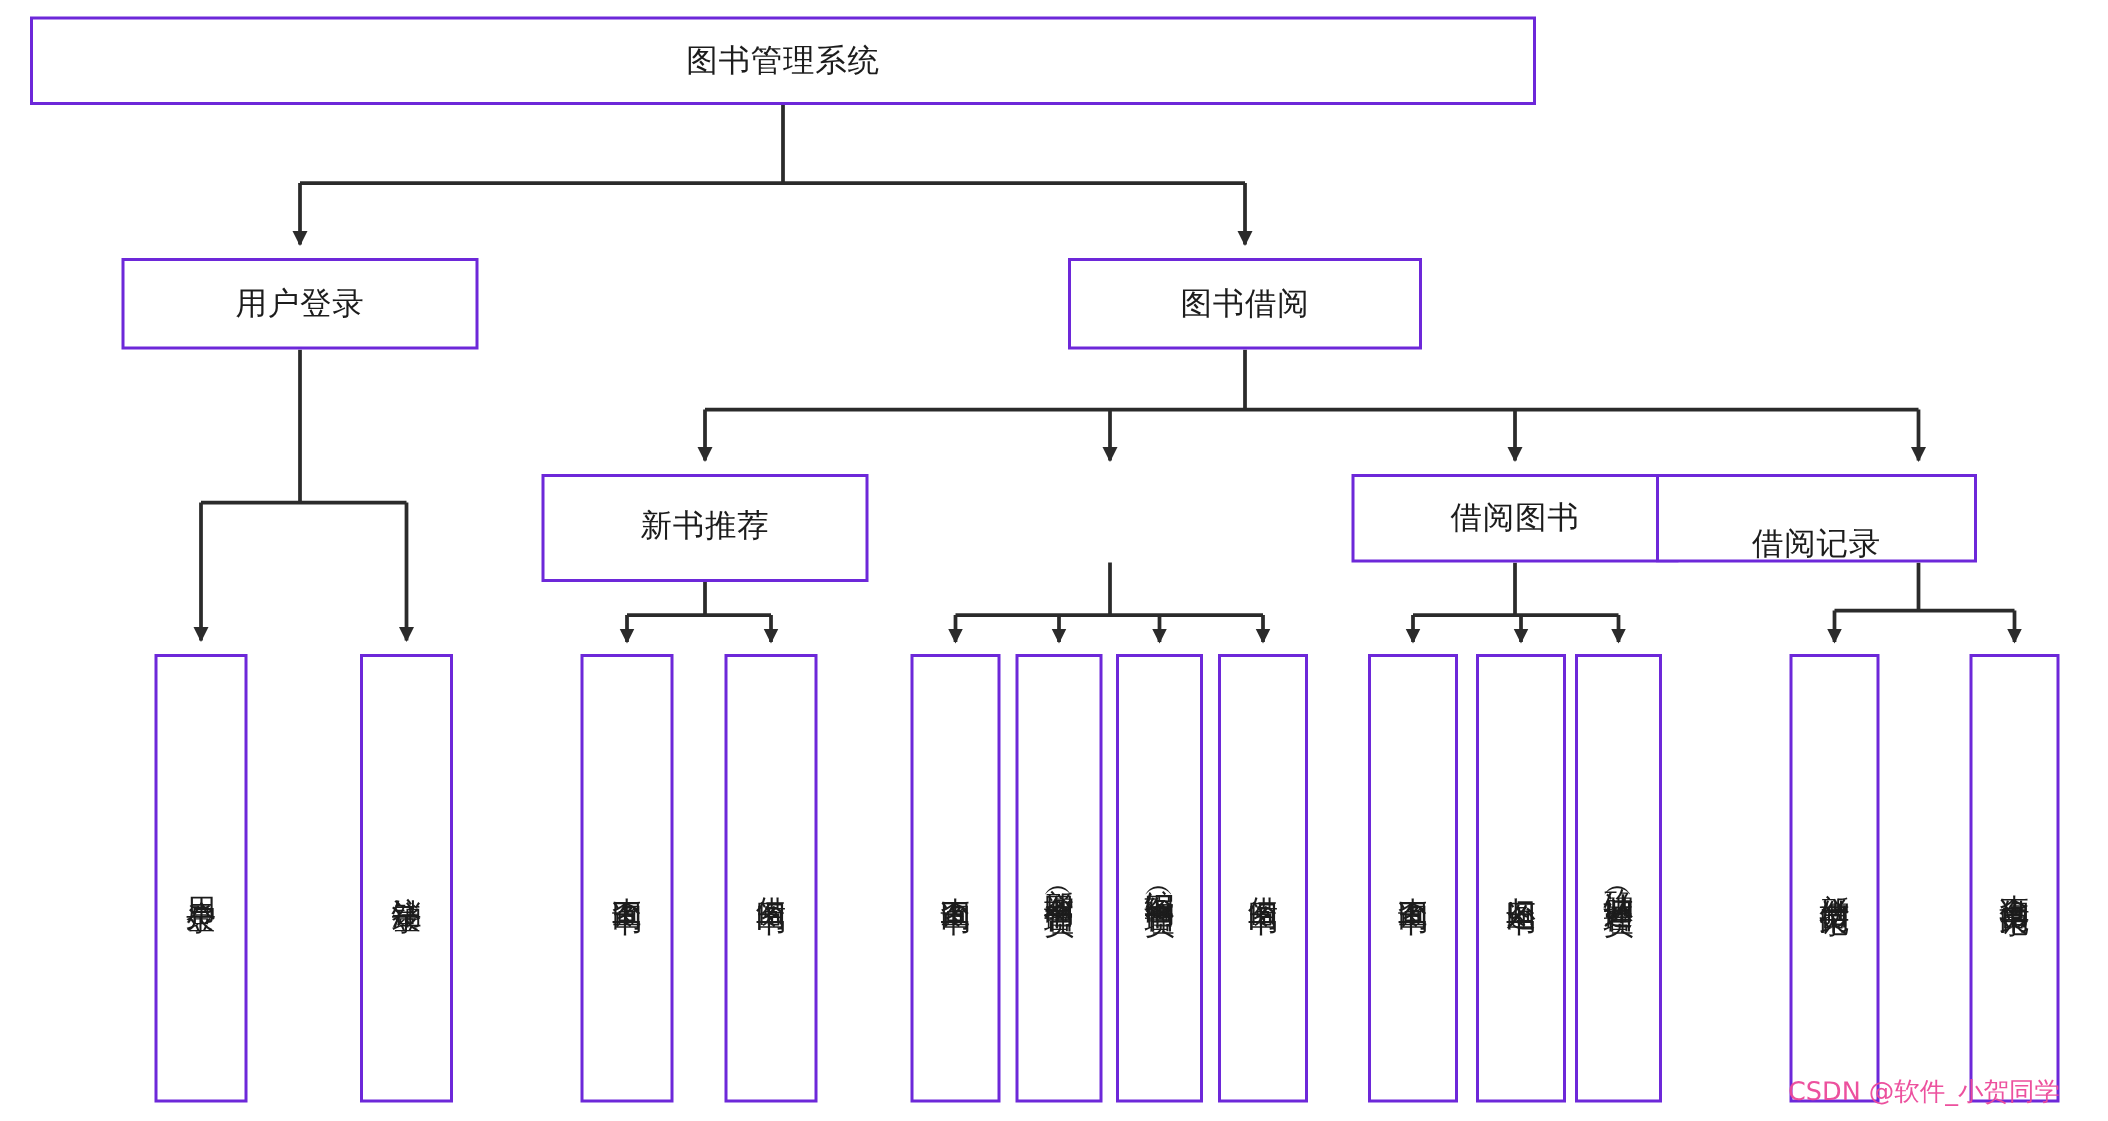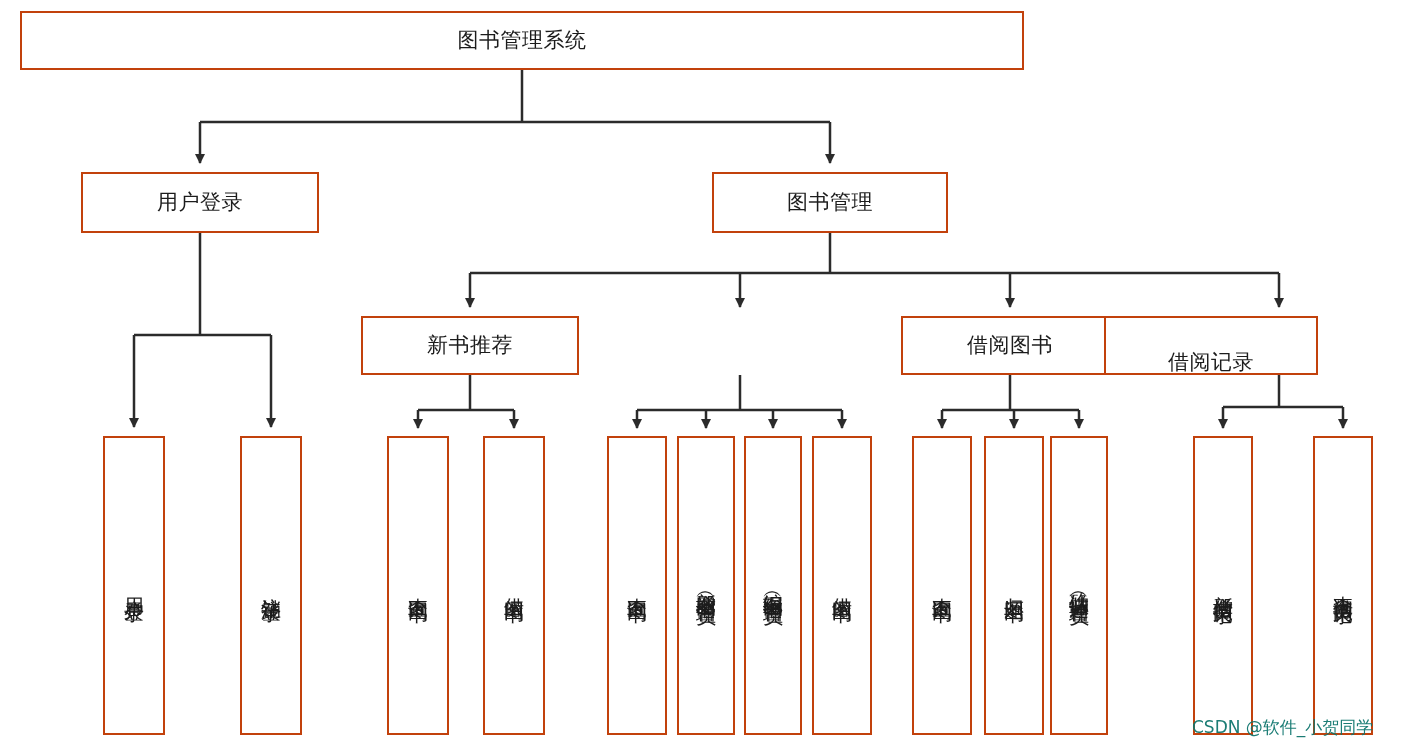--- a/index.html
+++ b/index.html
@@ -21,21 +21,21 @@
     position: absolute;
     left: 0;
     top: 0;
     width: 1405px;
     height: 747px;
   }
   .node {
     position: absolute;
     box-sizing: border-box;
     background: #ffffff;
-    border: 2px solid #c2410c;
+    border: 2px solid #6d28d9;
     display: flex;
     align-items: center;
     justify-content: center;
     z-index: 2;
   }
   .node .node-label {
     color: #1c1c1c;
     font-size: 21px;
     line-height: 1.0;
     letter-spacing: 0.5px;
@@ -51,21 +51,21 @@
   .node.vert .node-label {
     writing-mode: vertical-rl;
     text-orientation: upright;
     font-size: 20px;
     line-height: 1.25;
     letter-spacing: 2px;
     white-space: nowrap;
   }
   .watermark {
     position: absolute;
-    color: #0f766e;
+    color: #ec4899;
     font-size: 17px;
     white-space: nowrap;
     z-index: 3;
     opacity: 0.95;
   }
 </style>
 </head>
 <body>
 
 <div id="canvas">
@@ -123,24 +123,24 @@
 
   <div class="node horiz" style="left:20px; top:11px; width:1004px; height:59px;">
     <span class="node-label">图书管理系统</span>
   </div>
 
   <div class="node horiz" style="left:81px; top:172px; width:238px; height:61px;">
     <span class="node-label">用户登录</span>
   </div>
 
   <div class="node horiz" style="left:712px; top:172px; width:236px; height:61px;">
-    <span class="node-label">图书管理</span>
-  </div>
-
-  <div class="node horiz" style="left:361px; top:316px; width:218px; height:59px;">
+    <span class="node-label">图书借阅</span>
+  </div>
+
+  <div class="node horiz" style="left:361px; top:316px; width:218px; height:72px;font-family:Liberation Mono, monospace;">
     <span class="node-label">新书推荐</span>
   </div>
 
 
   <div class="node horiz" style="left:901px; top:316px; width:218px; height:59px;">
     <span class="node-label">借阅图书</span>
   </div>
 
   <div class="node horiz" style="left:1104px; top:316px; width:214px; height:59px;align-items:flex-end;">
     <span class="node-label">借阅记录</span>

